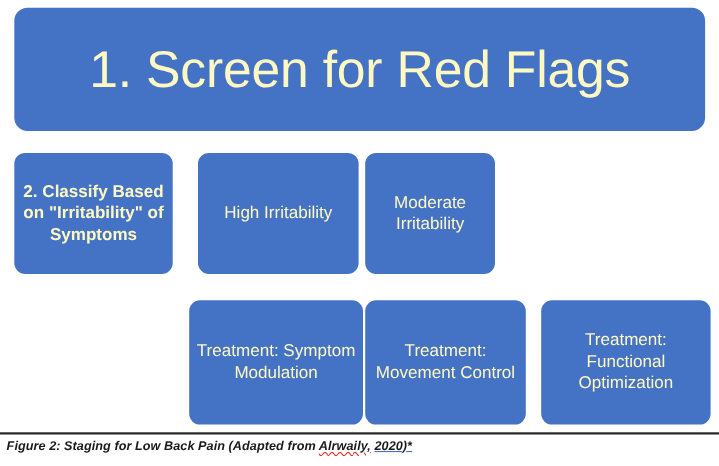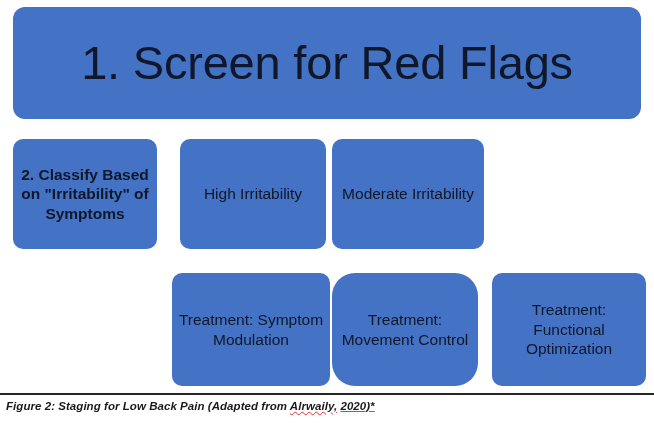--- a/index.html
+++ b/index.html
@@ -22,21 +22,21 @@
     top: 0;
     width: 654px;
     height: 424px;
   }
 
   
   .node {
     position: absolute;
     background: #4472C4;
     border-radius: 10px;
-    color: #0f172a;
+    color: #fef9c3;
     display: flex;
     align-items: center;
     justify-content: center;
     text-align: center;
     box-sizing: border-box;
     line-height: 1.18;
     padding: 4px 6px;
   }
 
   
@@ -59,36 +59,36 @@
   .row1 {
     top: 139px;
     height: 110px;
   }
   .row1 .node-text {
     font-size: 15.5px;
     line-height: 1.25;
   }
   #node-classify      { left: 13px;  width: 144px; }
   #node-high          { left: 180px; width: 146px; }
-  #node-moderate      { left: 332px; width: 152px; }
+  #node-moderate      { left: 332px; width: 118px; }
   #node-low           { left: 492px; width: 147px; }
 
   #node-classify .node-text { font-weight: 700; }
 
   
   .row2 {
     top: 273px;
     height: 113px;
   }
   .row2 .node-text {
     font-size: 15.5px;
     line-height: 1.25;
   }
   #node-treat-symptom { left: 172px; width: 158px; }
-  #node-treat-movement{ left: 332px; width: 146px; border-radius: 23px; }
+  #node-treat-movement{ left: 332px; width: 146px; }
   #node-treat-function{ left: 492px; width: 154px; }
 
   
   #caption-rule {
     position: absolute;
     left: 0;
     top: 393px;
     width: 654px;
     height: 2px;
     background: #262626;

